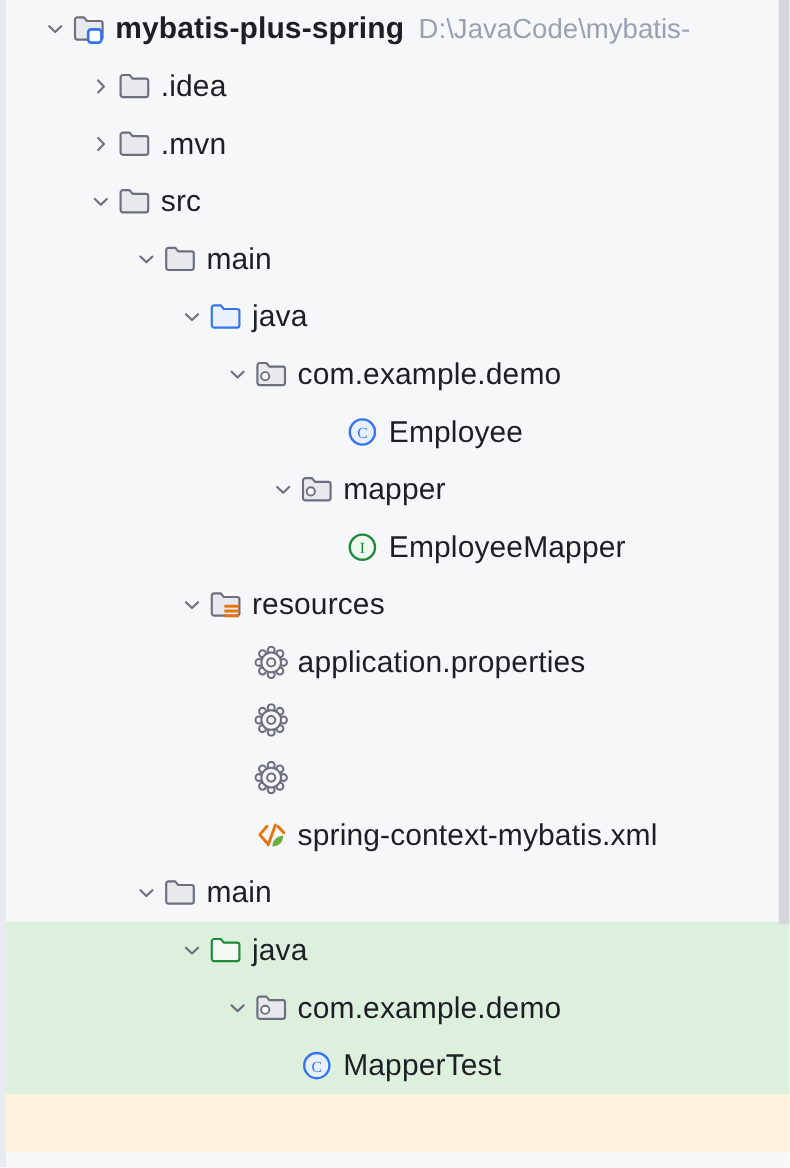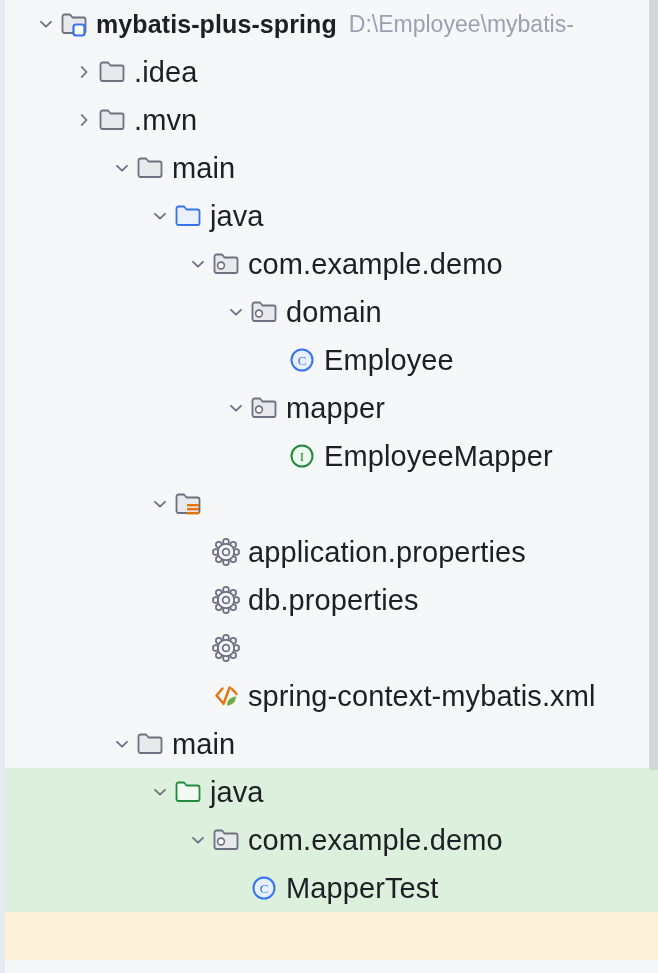--- a/index.html
+++ b/index.html
@@ -84,21 +84,21 @@
     height: 48px;
     display: flex;
     align-items: center;
     justify-content: center;
     margin-right: 7px;
   }
   .ico svg { display: block; }
 
   
   .label {
-    font-size: 29px;
+    font-size: 25px;
     color: #1c1f23;
     letter-spacing: 0.1px;
   }
   .label.root {
     font-weight: bold;
     font-size: 25px;
   }
   .path {
     font-size: 23px;
     color: #9aa2b1;
@@ -120,21 +120,21 @@
             <path d="M4 6.8 L9 11.6 L14 6.8" stroke="#6c707e" stroke-width="1.8" fill="none" stroke-linecap="round" stroke-linejoin="round"></path>
           </svg>
         </div>
         <div class="ico">
           <svg width="28" height="28" viewBox="0 0 28 28" fill="none" xmlns="http://www.w3.org/2000/svg">
             <path d="M2.5 6.5 C2.5 5.4 3.4 4.5 4.5 4.5 H10 L12.5 7.5 H23.5 C24.6 7.5 25.5 8.4 25.5 9.5 V21 C25.5 22.1 24.6 23 23.5 23 H4.5 C3.4 23 2.5 22.1 2.5 21 Z" fill="#e8e9ed" stroke="#6c707e" stroke-width="1.8" stroke-linejoin="round"></path>
             <rect x="13.5" y="14.5" width="11" height="11" rx="2.5" fill="#ffffff" stroke="#3574f0" stroke-width="2.2"></rect>
           </svg>
         </div>
         <span class="label root">mybatis-plus-spring</span>
-        <span class="path">D:\Employee\mybatis-</span>
+        <span class="path">D:\JavaCode\mybatis-</span>
       </div>
       <div class="row">
         <div class="indent" style="width: 66px;"></div>
         <div class="chev">
           <svg width="18" height="18" viewBox="0 0 18 18">
             <path d="M6.8 4 L11.6 9 L6.8 14" stroke="#6c707e" stroke-width="1.8" fill="none" stroke-linecap="round" stroke-linejoin="round"></path>
           </svg>
         </div>
         <div class="ico">
           <svg width="28" height="28" viewBox="0 0 28 28" fill="none" xmlns="http://www.w3.org/2000/svg">
@@ -151,20 +151,34 @@
           </svg>
         </div>
         <div class="ico">
           <svg width="28" height="28" viewBox="0 0 28 28" fill="none" xmlns="http://www.w3.org/2000/svg">
             <path d="M2.5 6.5 C2.5 5.4 3.4 4.5 4.5 4.5 H10 L12.5 7.5 H23.5 C24.6 7.5 25.5 8.4 25.5 9.5 V21 C25.5 22.1 24.6 23 23.5 23 H4.5 C3.4 23 2.5 22.1 2.5 21 Z" fill="#e8e9ed" stroke="#6c707e" stroke-width="1.8" stroke-linejoin="round"></path>
           </svg>
         </div>
         <span class="label">.mvn</span>
       </div>
       <div class="row">
+        <div class="indent" style="width: 66px;"></div>
+        <div class="chev">
+          <svg width="18" height="18" viewBox="0 0 18 18">
+            <path d="M4 6.8 L9 11.6 L14 6.8" stroke="#6c707e" stroke-width="1.8" fill="none" stroke-linecap="round" stroke-linejoin="round"></path>
+          </svg>
+        </div>
+        <div class="ico">
+          <svg width="28" height="28" viewBox="0 0 28 28" fill="none" xmlns="http://www.w3.org/2000/svg">
+            <path d="M2.5 6.5 C2.5 5.4 3.4 4.5 4.5 4.5 H10 L12.5 7.5 H23.5 C24.6 7.5 25.5 8.4 25.5 9.5 V21 C25.5 22.1 24.6 23 23.5 23 H4.5 C3.4 23 2.5 22.1 2.5 21 Z" fill="#e8e9ed" stroke="#6c707e" stroke-width="1.8" stroke-linejoin="round"></path>
+          </svg>
+        </div>
+        <span class="label">src</span>
+      </div>
+      <div class="row">
         <div class="indent" style="width: 104px;"></div>
         <div class="chev">
           <svg width="18" height="18" viewBox="0 0 18 18">
             <path d="M4 6.8 L9 11.6 L14 6.8" stroke="#6c707e" stroke-width="1.8" fill="none" stroke-linecap="round" stroke-linejoin="round"></path>
           </svg>
         </div>
         <div class="ico">
           <svg width="28" height="28" viewBox="0 0 28 28" fill="none" xmlns="http://www.w3.org/2000/svg">
             <path d="M2.5 6.5 C2.5 5.4 3.4 4.5 4.5 4.5 H10 L12.5 7.5 H23.5 C24.6 7.5 25.5 8.4 25.5 9.5 V21 C25.5 22.1 24.6 23 23.5 23 H4.5 C3.4 23 2.5 22.1 2.5 21 Z" fill="#e8e9ed" stroke="#6c707e" stroke-width="1.8" stroke-linejoin="round"></path>
           </svg>
@@ -192,35 +206,20 @@
             <path d="M4 6.8 L9 11.6 L14 6.8" stroke="#6c707e" stroke-width="1.8" fill="none" stroke-linecap="round" stroke-linejoin="round"></path>
           </svg>
         </div>
         <div class="ico">
           <svg width="28" height="28" viewBox="0 0 28 28" fill="none" xmlns="http://www.w3.org/2000/svg">
             <path d="M2.5 6.5 C2.5 5.4 3.4 4.5 4.5 4.5 H10 L12.5 7.5 H23.5 C24.6 7.5 25.5 8.4 25.5 9.5 V21 C25.5 22.1 24.6 23 23.5 23 H4.5 C3.4 23 2.5 22.1 2.5 21 Z" fill="#e8e9ed" stroke="#6c707e" stroke-width="1.8" stroke-linejoin="round"></path>
             <circle cx="9" cy="15.5" r="3.4" fill="#ffffff" stroke="#6c707e" stroke-width="1.6"></circle>
           </svg>
         </div>
         <span class="label">com.example.demo</span>
-      </div>
-      <div class="row">
-        <div class="indent" style="width: 218px;"></div>
-        <div class="chev">
-          <svg width="18" height="18" viewBox="0 0 18 18">
-            <path d="M4 6.8 L9 11.6 L14 6.8" stroke="#6c707e" stroke-width="1.8" fill="none" stroke-linecap="round" stroke-linejoin="round"></path>
-          </svg>
-        </div>
-        <div class="ico">
-          <svg width="28" height="28" viewBox="0 0 28 28" fill="none" xmlns="http://www.w3.org/2000/svg">
-            <path d="M2.5 6.5 C2.5 5.4 3.4 4.5 4.5 4.5 H10 L12.5 7.5 H23.5 C24.6 7.5 25.5 8.4 25.5 9.5 V21 C25.5 22.1 24.6 23 23.5 23 H4.5 C3.4 23 2.5 22.1 2.5 21 Z" fill="#e8e9ed" stroke="#6c707e" stroke-width="1.8" stroke-linejoin="round"></path>
-            <circle cx="9" cy="15.5" r="3.4" fill="#ffffff" stroke="#6c707e" stroke-width="1.6"></circle>
-          </svg>
-        </div>
-        <span class="label">domain</span>
       </div>
       <div class="row">
         <div class="indent" style="width: 256px;"></div>
         <div class="chev blank"></div>
         <div class="ico">
           <svg width="28" height="28" viewBox="0 0 28 28" fill="none" xmlns="http://www.w3.org/2000/svg">
             <circle cx="14" cy="14" r="10.5" fill="#e8f0fe" stroke="#3574f0" stroke-width="2"></circle>
             <text x="14" y="19" text-anchor="middle" font-family="Liberation Serif, serif" font-size="13" fill="#3574f0">C</text>
           </svg>
         </div>
@@ -260,20 +259,21 @@
           </svg>
         </div>
         <div class="ico">
           <svg width="28" height="28" viewBox="0 0 28 28" fill="none" xmlns="http://www.w3.org/2000/svg">
             <path d="M2.5 6.5 C2.5 5.4 3.4 4.5 4.5 4.5 H10 L12.5 7.5 H23.5 C24.6 7.5 25.5 8.4 25.5 9.5 V21 C25.5 22.1 24.6 23 23.5 23 H4.5 C3.4 23 2.5 22.1 2.5 21 Z" fill="#e8e9ed" stroke="#6c707e" stroke-width="1.8" stroke-linejoin="round"></path>
             <rect x="13" y="14" width="12" height="2.4" fill="#e8730a"></rect>
             <rect x="13" y="18" width="12" height="2.4" fill="#e8730a"></rect>
             <rect x="13" y="22" width="12" height="2.4" fill="#e8730a"></rect>
           </svg>
         </div>
+        <span class="label">resources</span>
       </div>
       <div class="row">
         <div class="indent" style="width: 180px;"></div>
         <div class="chev blank"></div>
         <div class="ico">
           <svg width="28" height="28" viewBox="0 0 28 28" fill="none" xmlns="http://www.w3.org/2000/svg">
             <circle cx="24.20" cy="14.00" r="2.9" fill="none" stroke="#6c707e" stroke-width="1.7"></circle>
             <circle cx="21.21" cy="21.21" r="2.9" fill="none" stroke="#6c707e" stroke-width="1.7"></circle>
             <circle cx="14.00" cy="24.20" r="2.9" fill="none" stroke="#6c707e" stroke-width="1.7"></circle>
             <circle cx="6.79" cy="21.21" r="2.9" fill="none" stroke="#6c707e" stroke-width="1.7"></circle>
@@ -297,21 +297,20 @@
             <circle cx="14.00" cy="24.20" r="2.9" fill="none" stroke="#6c707e" stroke-width="1.7"></circle>
             <circle cx="6.79" cy="21.21" r="2.9" fill="none" stroke="#6c707e" stroke-width="1.7"></circle>
             <circle cx="3.80" cy="14.00" r="2.9" fill="none" stroke="#6c707e" stroke-width="1.7"></circle>
             <circle cx="6.79" cy="6.79" r="2.9" fill="none" stroke="#6c707e" stroke-width="1.7"></circle>
             <circle cx="14.00" cy="3.80" r="2.9" fill="none" stroke="#6c707e" stroke-width="1.7"></circle>
             <circle cx="21.21" cy="6.79" r="2.9" fill="none" stroke="#6c707e" stroke-width="1.7"></circle>
             <circle cx="14" cy="14" r="8.2" fill="#f6f7f9" stroke="#6c707e" stroke-width="1.7"></circle>
             <circle cx="14" cy="14" r="3.4" fill="none" stroke="#6c707e" stroke-width="1.7"></circle>
           </svg>
         </div>
-        <span class="label">db.properties</span>
       </div>
       <div class="row">
         <div class="indent" style="width: 180px;"></div>
         <div class="chev blank"></div>
         <div class="ico">
           <svg width="28" height="28" viewBox="0 0 28 28" fill="none" xmlns="http://www.w3.org/2000/svg">
             <circle cx="24.20" cy="14.00" r="2.9" fill="none" stroke="#6c707e" stroke-width="1.7"></circle>
             <circle cx="21.21" cy="21.21" r="2.9" fill="none" stroke="#6c707e" stroke-width="1.7"></circle>
             <circle cx="14.00" cy="24.20" r="2.9" fill="none" stroke="#6c707e" stroke-width="1.7"></circle>
             <circle cx="6.79" cy="21.21" r="2.9" fill="none" stroke="#6c707e" stroke-width="1.7"></circle>

